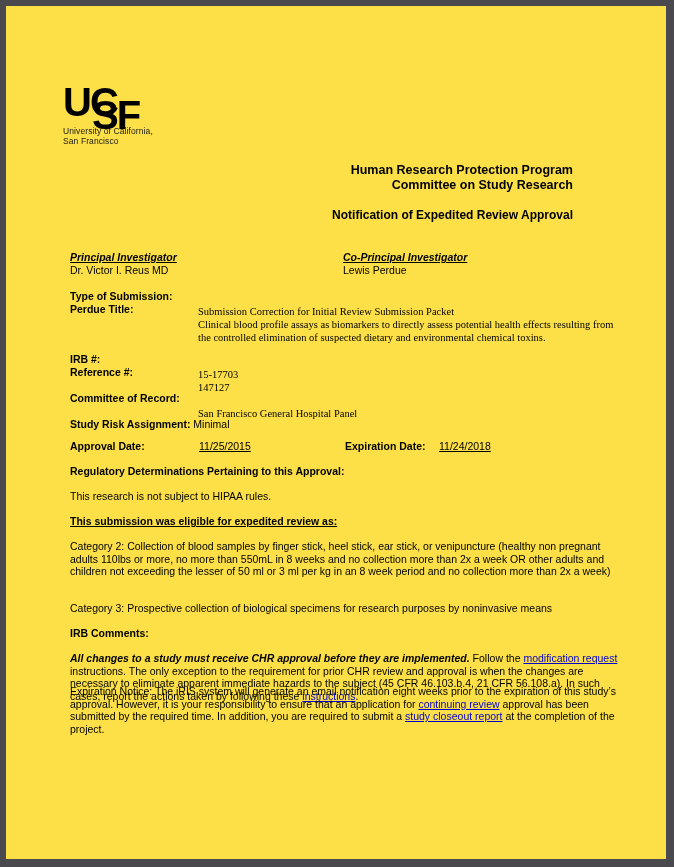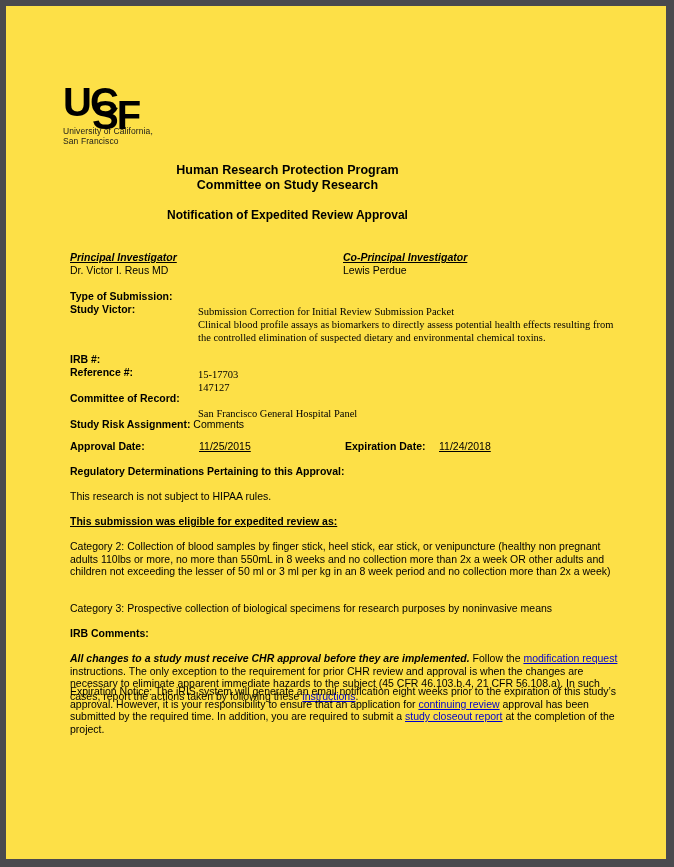--- a/index.html
+++ b/index.html
@@ -53,23 +53,23 @@
     margin-top: 2px;
     font-size: 8.5px;
     line-height: 10px;
     color: #1a1a1a;
     letter-spacing: 0.1px;
   }
 
   
   .hdr-center {
     position: absolute;
-    left: 4px;
+    left: 12px;
     width: 555px;
-    text-align: center;
+    text-align: right;
     font-weight: bold;
     color: #000;
   }
   #hdr-line1 { top: 157px; font-size: 12.5px; }
   #hdr-line2 { top: 172px; font-size: 12.5px; }
   #hdr-title { top: 202px; font-size: 12px; }
 
   
   .blk {
     position: absolute;
@@ -146,40 +146,40 @@
       <div class="inv-head">Co-Principal Investigator</div>
       <div>Lewis Perdue</div>
     </div>
 
     <div class="row" style="left:64px; top:284px; width:548px;">
       <span class="k">Type of Submission:</span>
       <span class="v">Submission Correction for Initial Review Submission Packet</span>
     </div>
 
     <div class="row" style="left:64px; top:297px; width:548px;">
-      <span class="k">Study Victor:</span>
+      <span class="k">Perdue Title:</span>
       <span class="v">Clinical blood profile assays as biomarkers to directly assess potential health effects resulting from the controlled elimination of suspected dietary and environmental chemical toxins.</span>
     </div>
 
     <div class="row" style="left:64px; top:347px; width:400px;">
       <span class="k">IRB #:</span>
       <span class="v">15-17703</span>
     </div>
     <div class="row" style="left:64px; top:360px; width:400px;">
       <span class="k">Reference #:</span>
       <span class="v">147127</span>
     </div>
 
     <div class="row" style="left:64px; top:386px; width:450px;">
       <span class="k">Committee of Record:</span>
       <span class="v">San Francisco General Hospital Panel</span>
     </div>
 
     <div class="blk" style="left:64px; top:412px;">
-      <span class="lbl">Study Risk Assignment:</span><span>&nbsp;</span><span>Comments</span>
+      <span class="lbl">Study Risk Assignment:</span><span>&nbsp;</span><span>Minimal</span>
     </div>
 
     <div class="blk" style="left:64px; top:434px;">
       <span class="lbl">Approval Date:</span>
     </div>
     <div class="blk u" style="left:193px; top:434px;">11/25/2015</div>
     <div class="blk lbl" style="left:339px; top:434px;">Expiration Date:</div>
     <div class="blk u" style="left:433px; top:434px;">11/24/2018</div>
 
     <div class="blk lbl" style="left:64px; top:459px;">Regulatory Determinations Pertaining to this Approval:</div>

